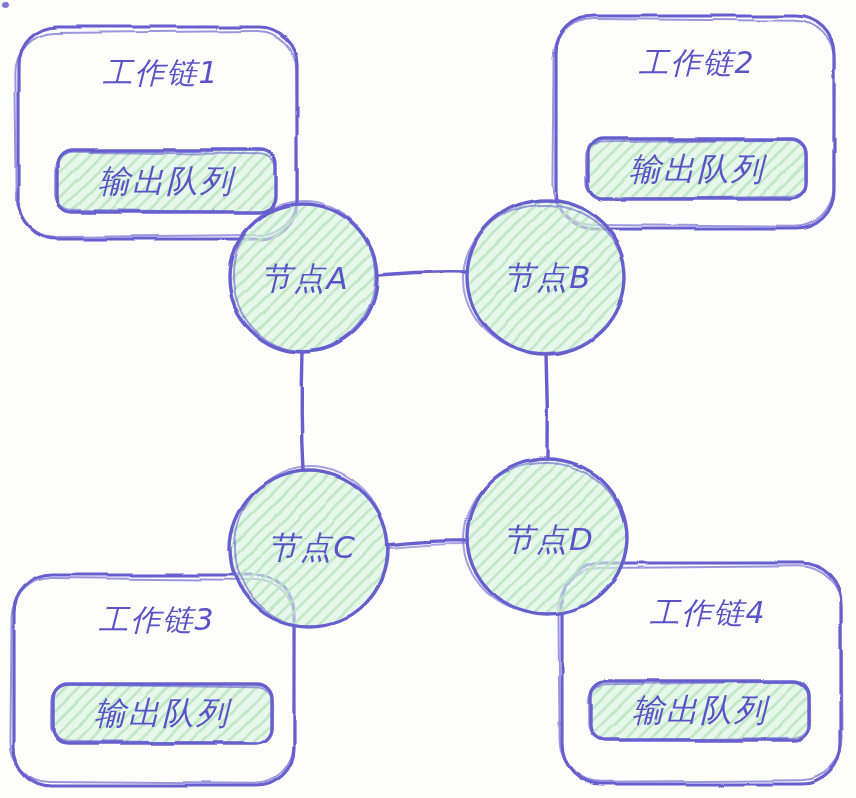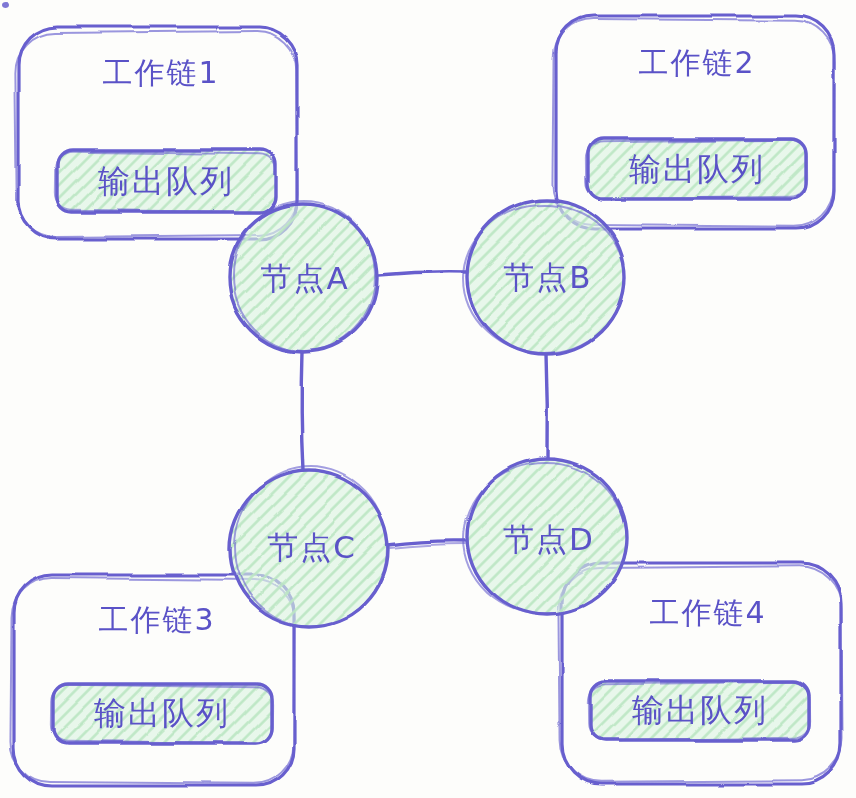--- a/index.html
+++ b/index.html
@@ -8,21 +8,21 @@
     --text:#5a52c7;
     --fill-tint:#dcf4e0;
     --hatch:#bce6c4;
   }
   html,body{margin:0;padding:0;}
   body{
     width:856px;height:798px;overflow:hidden;
     background:var(--paper);
     font-family:"DejaVu Sans","Liberation Sans",sans-serif;
   }
-  .canvas{position:relative;width:690px;height:798px;}
+  .canvas{position:relative;width:690px;height:798px;font-style:italic;}
   svg{display:block;}
   .shape{fill:none;stroke:var(--stroke);stroke-width:3.2px;stroke-linecap:round;stroke-linejoin:round;}
   .shape-dup{fill:none;stroke:var(--stroke);stroke-width:2px;opacity:.65;stroke-linecap:round;}
   .hachure-fill{fill:url(#hachure);stroke:var(--stroke);stroke-width:3.4px;}
   .hachure-fill-dup{fill:none;stroke:var(--stroke);stroke-width:2px;opacity:.6;}
   .edge{fill:none;stroke:var(--stroke);stroke-width:3.4px;stroke-linecap:round;}
   .edge-dup{fill:none;stroke:var(--stroke);stroke-width:2px;opacity:.55;stroke-linecap:round;}
   .hatch-bg{fill:var(--fill-tint);fill-opacity:.62;}
   .hatch-line{stroke:var(--hatch);stroke-width:2.5px;}
   text{fill:var(--text);text-anchor:middle;letter-spacing:2px;}

